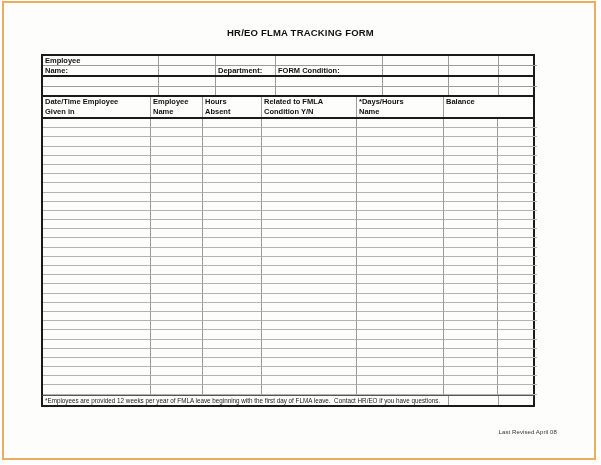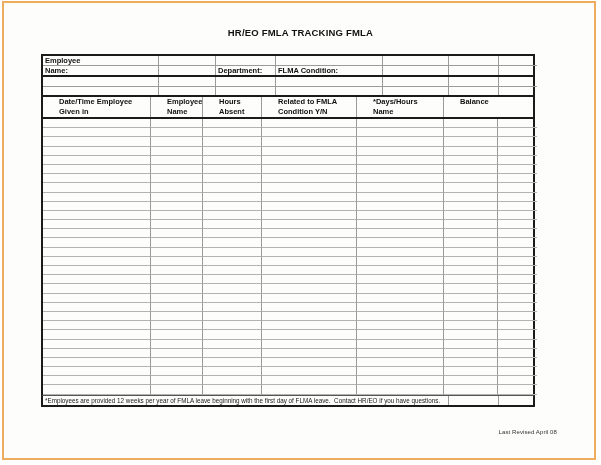--- a/index.html
+++ b/index.html
@@ -48,21 +48,21 @@
   .spacer .cell.r2{border-top:1px solid #9a9a9a;}
   
   .headerbox{
     display:grid;
     grid-template-columns:108px 52px 59px 95px 87px 54px 39px;
     grid-template-rows:20px;
     border:2px solid #1a1a1a;
   }
   .headerbox .hcell{
     border-right:1px solid #9a9a9a;
-    padding-left:16px;overflow:hidden;
+    padding-left:2px;overflow:hidden;
   }
   .headerbox .hcell.lastcol{border-right:none;}
   .headerbox .hcell div{
     font-size:7.5px;font-weight:bold;line-height:10px;white-space:nowrap;
   }
   
   .datagrid{
     display:grid;
     grid-template-columns:108px 52px 59px 95px 87px 54px 39px;
     grid-auto-rows:9.2px;
@@ -91,37 +91,37 @@
   .revision{
     position:absolute;top:429px;right:44px;
     font-size:6px;color:#333;letter-spacing:.1px;
   }
 </style>
 </head>
 <body>
 
 <div class="frame"></div>
 
-<div class="title">HR/EO FMLA TRACKING FMLA</div>
+<div class="title">HR/EO FLMA TRACKING FORM</div>
 
 <div class="form">
 
   <div class="sectionA">
     <div class="cell r1">Employee</div>
     <div class="cell r1"></div>
     <div class="cell r1"></div>
     <div class="cell r1"></div>
     <div class="cell r1"></div>
     <div class="cell r1"></div>
     <div class="cell r1 lastcol"></div>
 
     <div class="cell r2">Name:</div>
     <div class="cell r2"></div>
     <div class="cell r2">Department:</div>
-    <div class="cell r2">FLMA Condition:</div>
+    <div class="cell r2">FORM Condition:</div>
     <div class="cell r2"></div>
     <div class="cell r2"></div>
     <div class="cell r2 lastcol"></div>
   </div>
 
   <div class="spacer">
     <div class="cell r1"></div>
     <div class="cell r1"></div>
     <div class="cell r1"></div>
     <div class="cell r1"></div>

